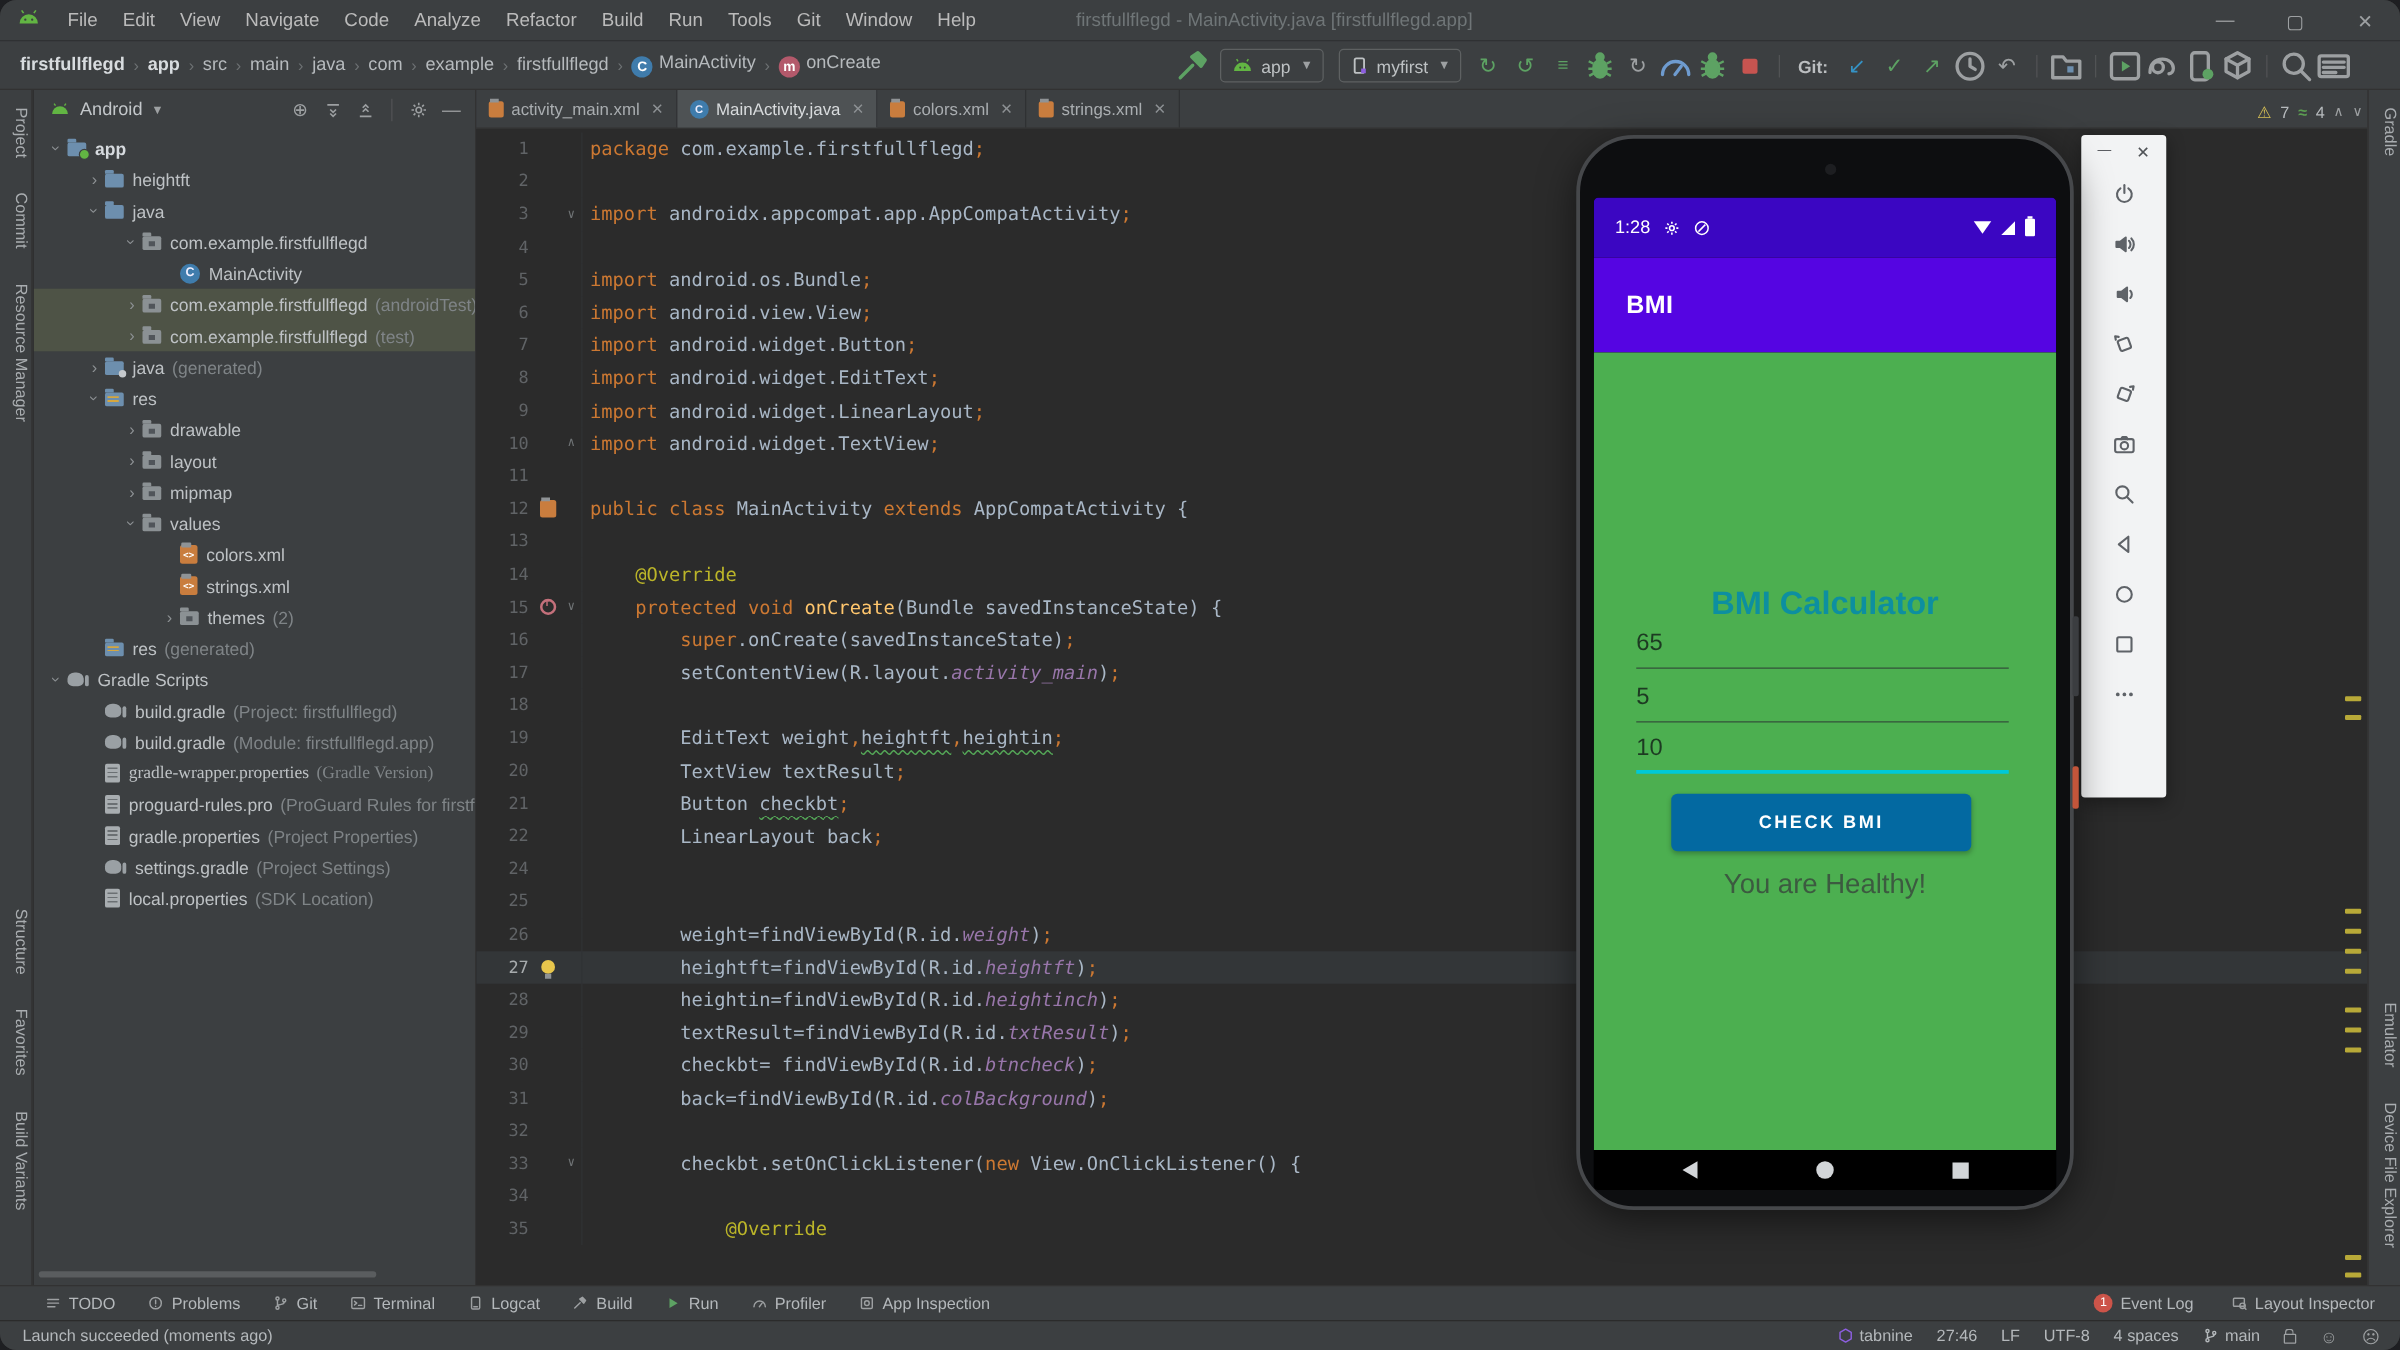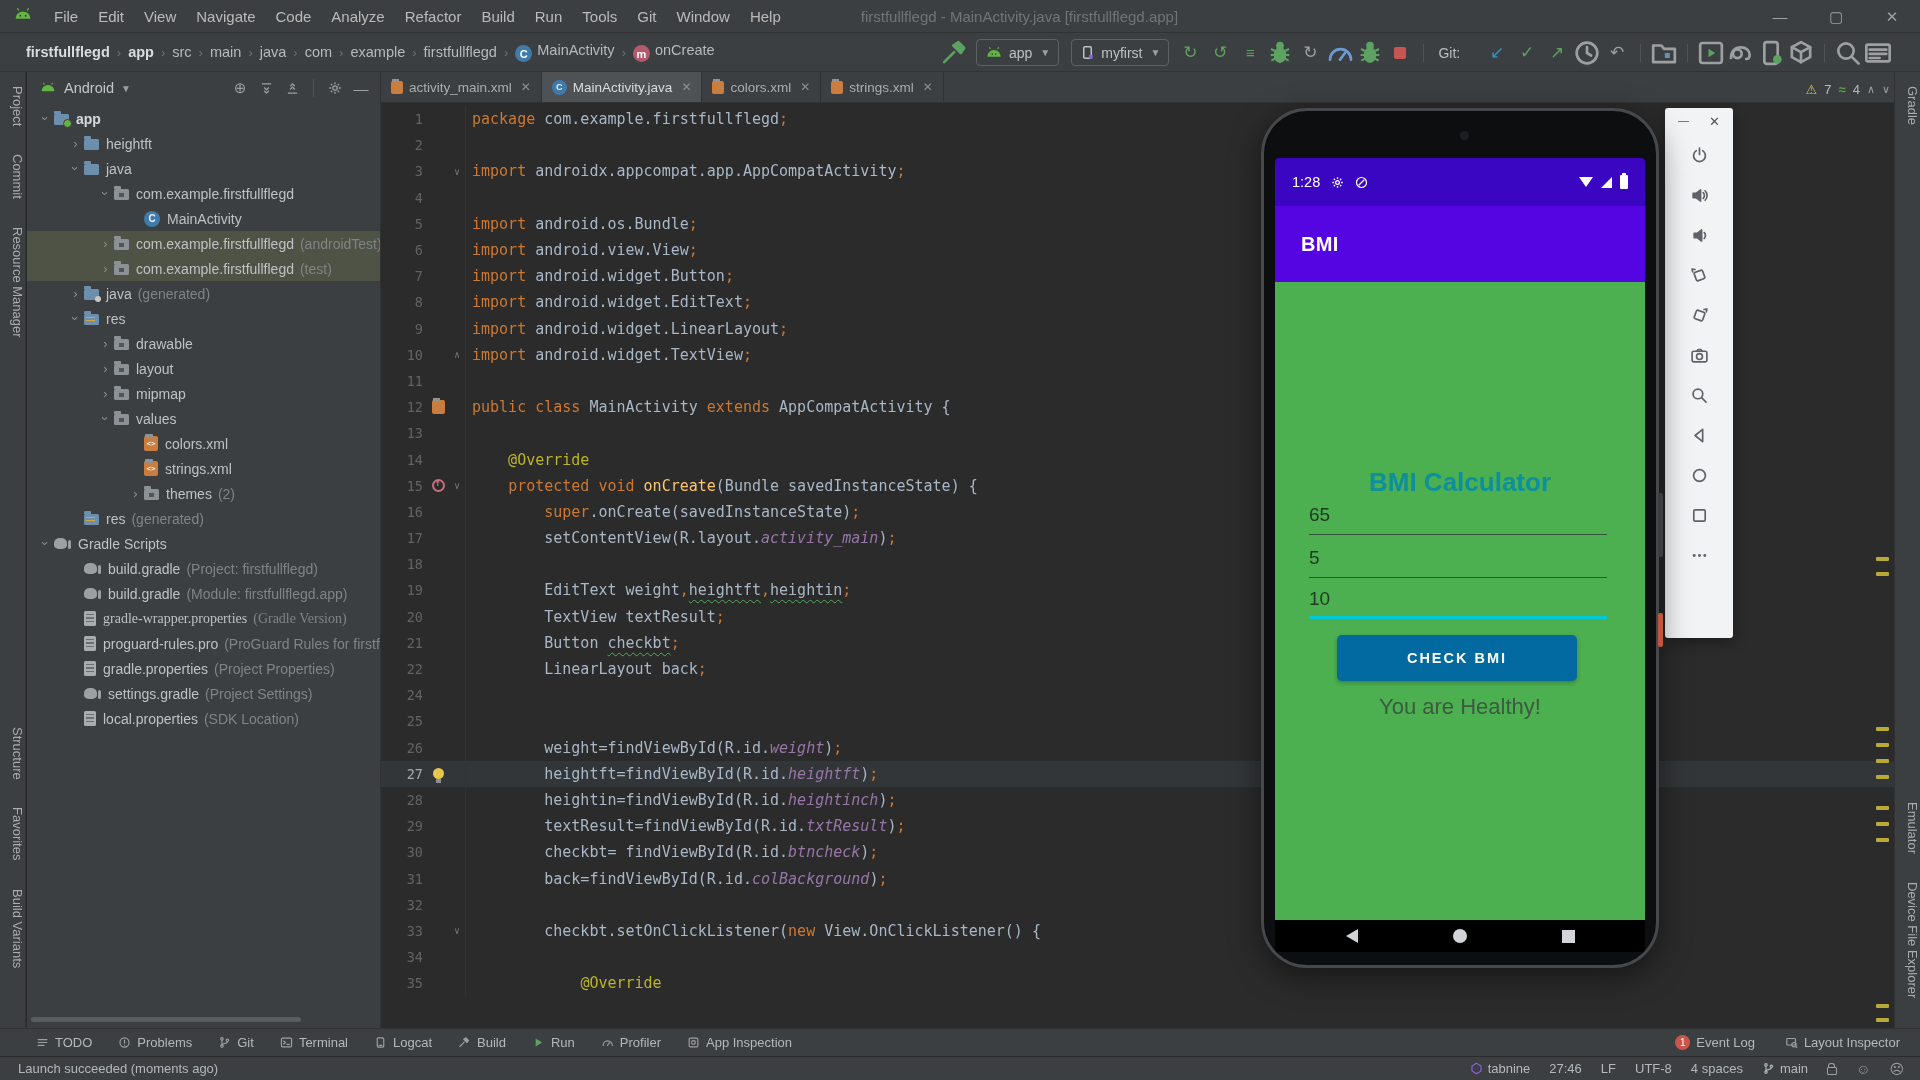--- a/index.html
+++ b/index.html
@@ -1,49 +1,49 @@
 <!DOCTYPE html>
 <html><head>
 <meta charset="utf-8">
 <style>
   html,body{margin:0;padding:0;background:#1e1f22;}
   .app{position:relative;width:1920px;height:1080px;background:#2b2b2b;overflow:hidden;
-       font-family:"Liberation Sans",sans-serif;color:#bbbbbb;font-size:14px;-webkit-font-smoothing:antialiased;}
+       font-family:"Liberation Sans",sans-serif;color:#bbbbbb;font-size:14px;border-radius:13px;-webkit-font-smoothing:antialiased;}
   .app *{box-sizing:border-box;}
 
   
   .menubar{position:absolute;left:0;top:0;width:1920px;height:33px;background:#3c3f41;
            display:flex;align-items:center;border-bottom:1px solid #2f3133;}
   .as-logo{width:22px;height:20px;margin:0 10px 0 12px;display:inline-flex;}
   .menu-item{padding:0 10px;font-size:15px;color:#bbbbbb;cursor:default;}
   .win-title{margin-left:70px;color:#6f7577;font-size:15px;}
   .win-controls{position:absolute;right:0;top:0;height:33px;display:flex;}
   .win-btn{width:56px;height:33px;display:flex;align-items:center;justify-content:center;color:#9da0a2;font-size:15px;}
 
   
   .navbar{position:absolute;left:0;top:33px;width:1920px;height:39px;background:#3c3f41;
           border-bottom:1px solid #323232;display:flex;align-items:center;}
-  .crumbs{display:flex;align-items:center;padding-left:24px;font-size:14.5px;white-space:nowrap;}
+  .crumbs{display:flex;align-items:center;padding-left:14px;font-size:14.5px;white-space:nowrap;}
   .crumb{color:#b6babd;padding:0 2px;}
   .crumb.bold{font-weight:bold;color:#d8dcdf;}
   .crumb-sep{color:#6d7173;margin:0 5px;font-size:13px;}
   .badge-ico{display:inline-flex;width:17px;height:17px;border-radius:50%;color:#fff;font-size:11px;font-weight:bold;
              align-items:center;justify-content:center;margin-right:5px;vertical-align:-3px;}
   .badge-c{background:#3f7cac;}
   .badge-m{background:#b3596b;}
   .tb-right{position:absolute;left:940px;top:0;height:39px;display:flex;align-items:center;}
   .tb-ico{width:30px;height:26px;display:flex;align-items:center;justify-content:center;font-size:17px;color:#afb1b3;}
   .combo{height:27px;border:1px solid #5e6162;border-radius:4px;display:flex;align-items:center;
          padding:0 8px;margin:0 6px;color:#bdc1c3;font-size:14px;background:#3c3f41;}
   .combo .caret{margin-left:8px;color:#9da0a2;font-size:10px;}
   .combo .cico{margin-right:6px;display:inline-flex;}
   .tb-sep{width:1px;height:18px;background:#515355;margin:0 8px;}
   .green{color:#5da263;} .blue{color:#3592c4;} .gray{color:#9da0a2;} .gaugec{color:#6e9bcf;}
   .stopsq{width:12px;height:12px;background:#c75450;border-radius:2px;}
-  .gitlbl{color:#bbbec0;margin:0 22px 0 6px;font-size:14px;}
+  .gitlbl{color:#bbbec0;margin:0 8px 0 6px;font-size:14px;font-weight:bold;}
 
   
   .strip{position:absolute;top:72px;bottom:52px;width:26px;background:#3c3f41;z-index:5;}
   .strip-left{left:0;border-right:1px solid #323232;}
   .strip-right{right:0;border-left:1px solid #323232;width:26px;}
   .vlabel{writing-mode:vertical-rl;font-size:13px;color:#a9adb0;margin:14px 0;display:block;text-align:center;width:100%;}
   .vgroup-top{position:absolute;top:0;left:0;right:0;display:flex;flex-direction:column;align-items:center;}
   .vgroup-bottom{position:absolute;bottom:8px;left:0;right:0;display:flex;flex-direction:column;align-items:center;}
   .strip-left .vgroup-bottom{bottom:46px;}
   .strip-right .vgroup-bottom{bottom:16px;}

